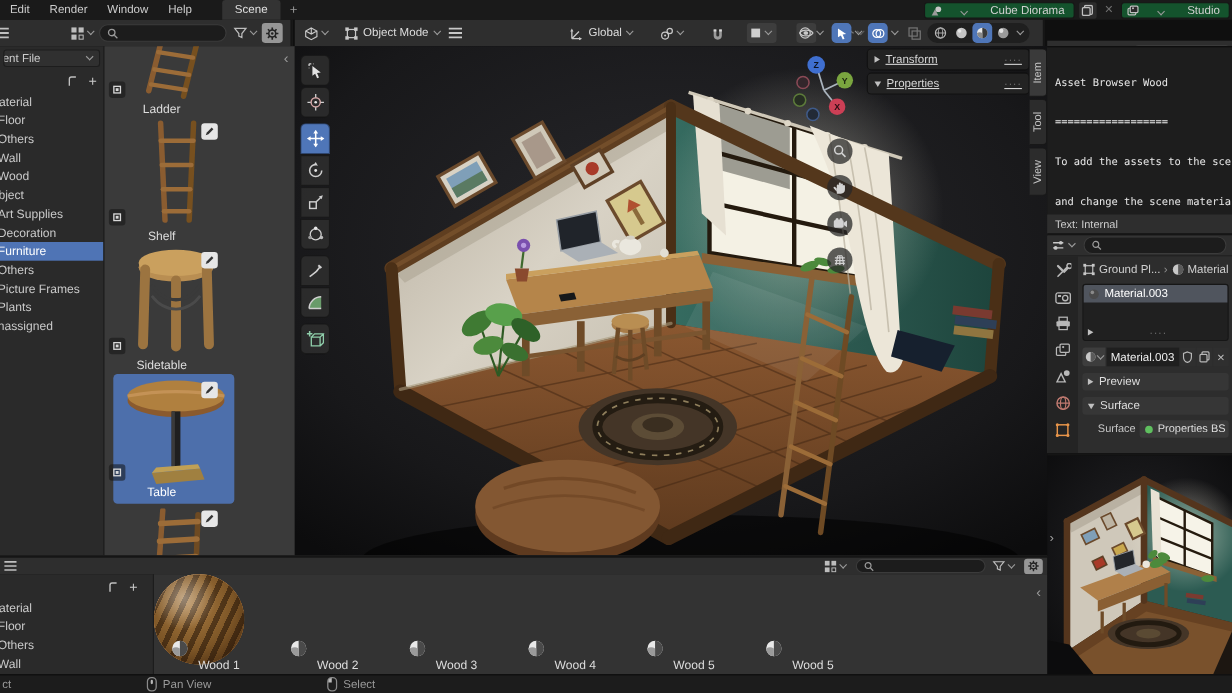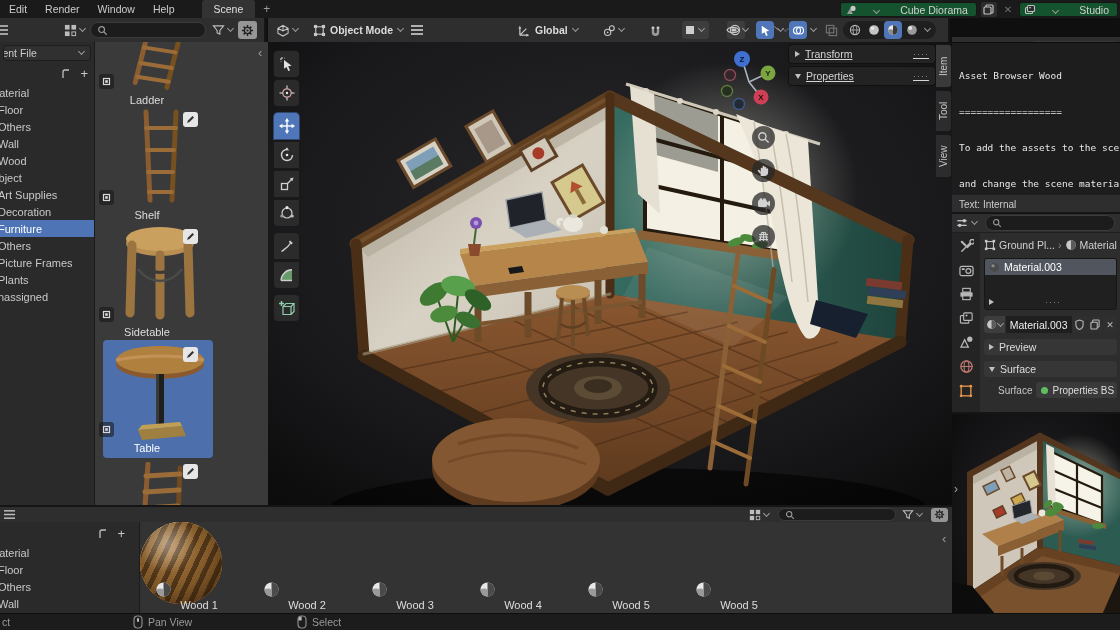--- a/index.html
+++ b/index.html
@@ -26,21 +26,21 @@
   .tb-txt { color:#d0d0d0; font-size:10.5px; padding:0 4px; }
   .mini-btn { display:flex; align-items:center; justify-content:center; width:16px; height:15px; background:#2c2c2c; border-radius:2px; }
   .dim-x { color:#6f6f6f; font-size:10px; padding:0 3px; }
 
   
   .hdr { top:18px; height:24px; background:#2e2e2e; display:flex; align-items:center; }
   .hdr-assets { left:0; width:266px; border-right:2px solid #151515; }
   .hdr-view { left:268px; width:682px; border-right:2px solid #151515; }
   .hdr-text { left:952px; width:168px;margin-top:19px; }
   .search { display:flex; align-items:center; background:#1c1c1c; border:1px solid #3b3b3b; border-radius:10px; height:16px; padding:0 6px; gap:4px; }
-  .icon-btn { display:flex; align-items:center; height:18px; padding:0 2px; border-radius:3px;font-weight:bold; }
+  .icon-btn { display:flex; align-items:center; height:18px; padding:0 2px; border-radius:3px; }
   .gear-btn { background:#969696; width:19px; height:18px; border-radius:3px; display:flex; align-items:center; justify-content:center; }
   .mode-txt { color:#dcdcdc; font-size:10.5px; padding:0 2px 0 4px; }
   .pill-group { display:flex; align-items:center; background:#1f1f1f; border-radius:9px; height:18px; padding:0 3px; gap:1px; }
   .pill-active { background:#4f76b8; border-radius:8px; }
   .tog { display:flex; align-items:center; justify-content:center; width:18px; height:18px; border-radius:4px; }
   .tog-on { background:#4f76b8; }
 
   
   .catalog { left:0; top:42px; width:95px; height:463px; background:#2a2a2a; overflow:hidden; border-right:1px solid #1a1a1a; }
   .src-row { margin:3px 3px 0 3px; height:16px; background:#303030; border:1px solid #1d1d1d; border-radius:3px; display:flex; align-items:center; overflow:hidden; }

